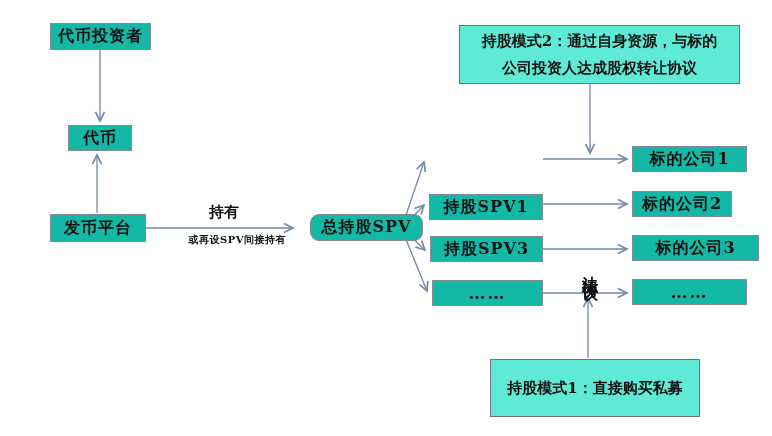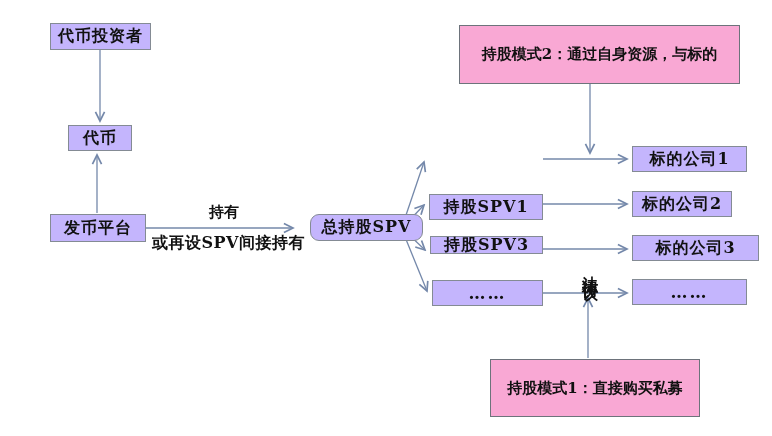--- a/index.html
+++ b/index.html
@@ -18,40 +18,40 @@
   .edges {
     position: absolute;
     left: 0;
     top: 0;
     width: 772px;
     height: 436px;
   }
   .node {
     position: absolute;
     box-sizing: border-box;
-    background: #c4b5fd;
+    background: #14b8a6;
     border: 1.5px solid #848b94;
     display: flex;
     align-items: center;
     justify-content: center;
     font-weight: bold;
     font-size: 16px;
     color: #111111;
     letter-spacing: 1px;
     white-space: nowrap;
   }
   .node.dots {
     font-size: 17px;
     letter-spacing: 2px;
     line-height: 0.4;
   }
   .annotation {
     position: absolute;
     box-sizing: border-box;
-    background: #f9a8d4;
+    background: #5eead4;
     border: 1.5px solid #6d737b;
     display: flex;
     flex-direction: column;
     align-items: center;
     justify-content: center;
     font-weight: bold;
     font-size: 15px;
     line-height: 1.75;
     color: #111111;
     text-align: center;
@@ -67,21 +67,21 @@
   .label-hold {
     left: 183px;
     top: 203px;
     width: 56px;
     font-size: 15px;
   }
   .label-hold-indirect {
     left: 152px;
     top: 233px;
     width: 134px;
-    font-size: 16px;
+    font-size: 10px;
     letter-spacing: 0.5px;
   }
   .label-legal {
     left: 574px;
     top: 185px;
     height: 90px;
     width: 24px;
     font-size: 16px;
     writing-mode: vertical-rl;
     text-orientation: upright;
@@ -126,30 +126,31 @@
 
   <div class="node" style="left:50px; top:23px; width:101px; height:27px;">代币投资者</div>
 
   <div class="node" style="left:68px; top:125px; width:64px; height:26px;">代币</div>
 
   <div class="node" style="left:50px; top:214px; width:96px; height:28px;">发币平台</div>
 
   <div class="node" style="left:310px; top:214px; width:113px; height:27px;border-radius:9px;">总持股SPV</div>
 
   <div class="node" style="left:429px; top:146px; width:114px; height:26px;margin-top:48px;">持股SPV1</div>
-  <div class="node" style="left:430px; top:236px; width:113px; height:18px;">持股SPV3</div>
+  <div class="node" style="left:430px; top:236px; width:113px; height:26px;">持股SPV3</div>
   <div class="node dots" style="left:432px; top:280px; width:111px; height:26px;">……</div>
 
   <div class="node" style="left:632px; top:146px; width:115px; height:26px;text-align:center;">标的公司1</div>
   <div class="node" style="left:632px; top:191px; width:100px; height:26px;">标的公司2</div>
   <div class="node" style="left:632px; top:235px; width:127px; height:26px;">标的公司3</div>
   <div class="node dots" style="left:632px; top:279px; width:115px; height:26px;">……</div>
 
   <div class="annotation" style="left:459px; top:25px; width:281px; height:59px;">
     <span>持股模式2：通过自身资源，与标的</span>
+    <span>公司投资人达成股权转让协议</span>
   </div>
 
   <div class="annotation" style="left:490px; top:359px; width:210px; height:58px;">
     <span>持股模式1：直接购买私募</span>
   </div>
 
   <div class="edge-label label-hold">持有</div>
 
   <div class="edge-label label-hold-indirect">或再设SPV间接持有</div>
 

